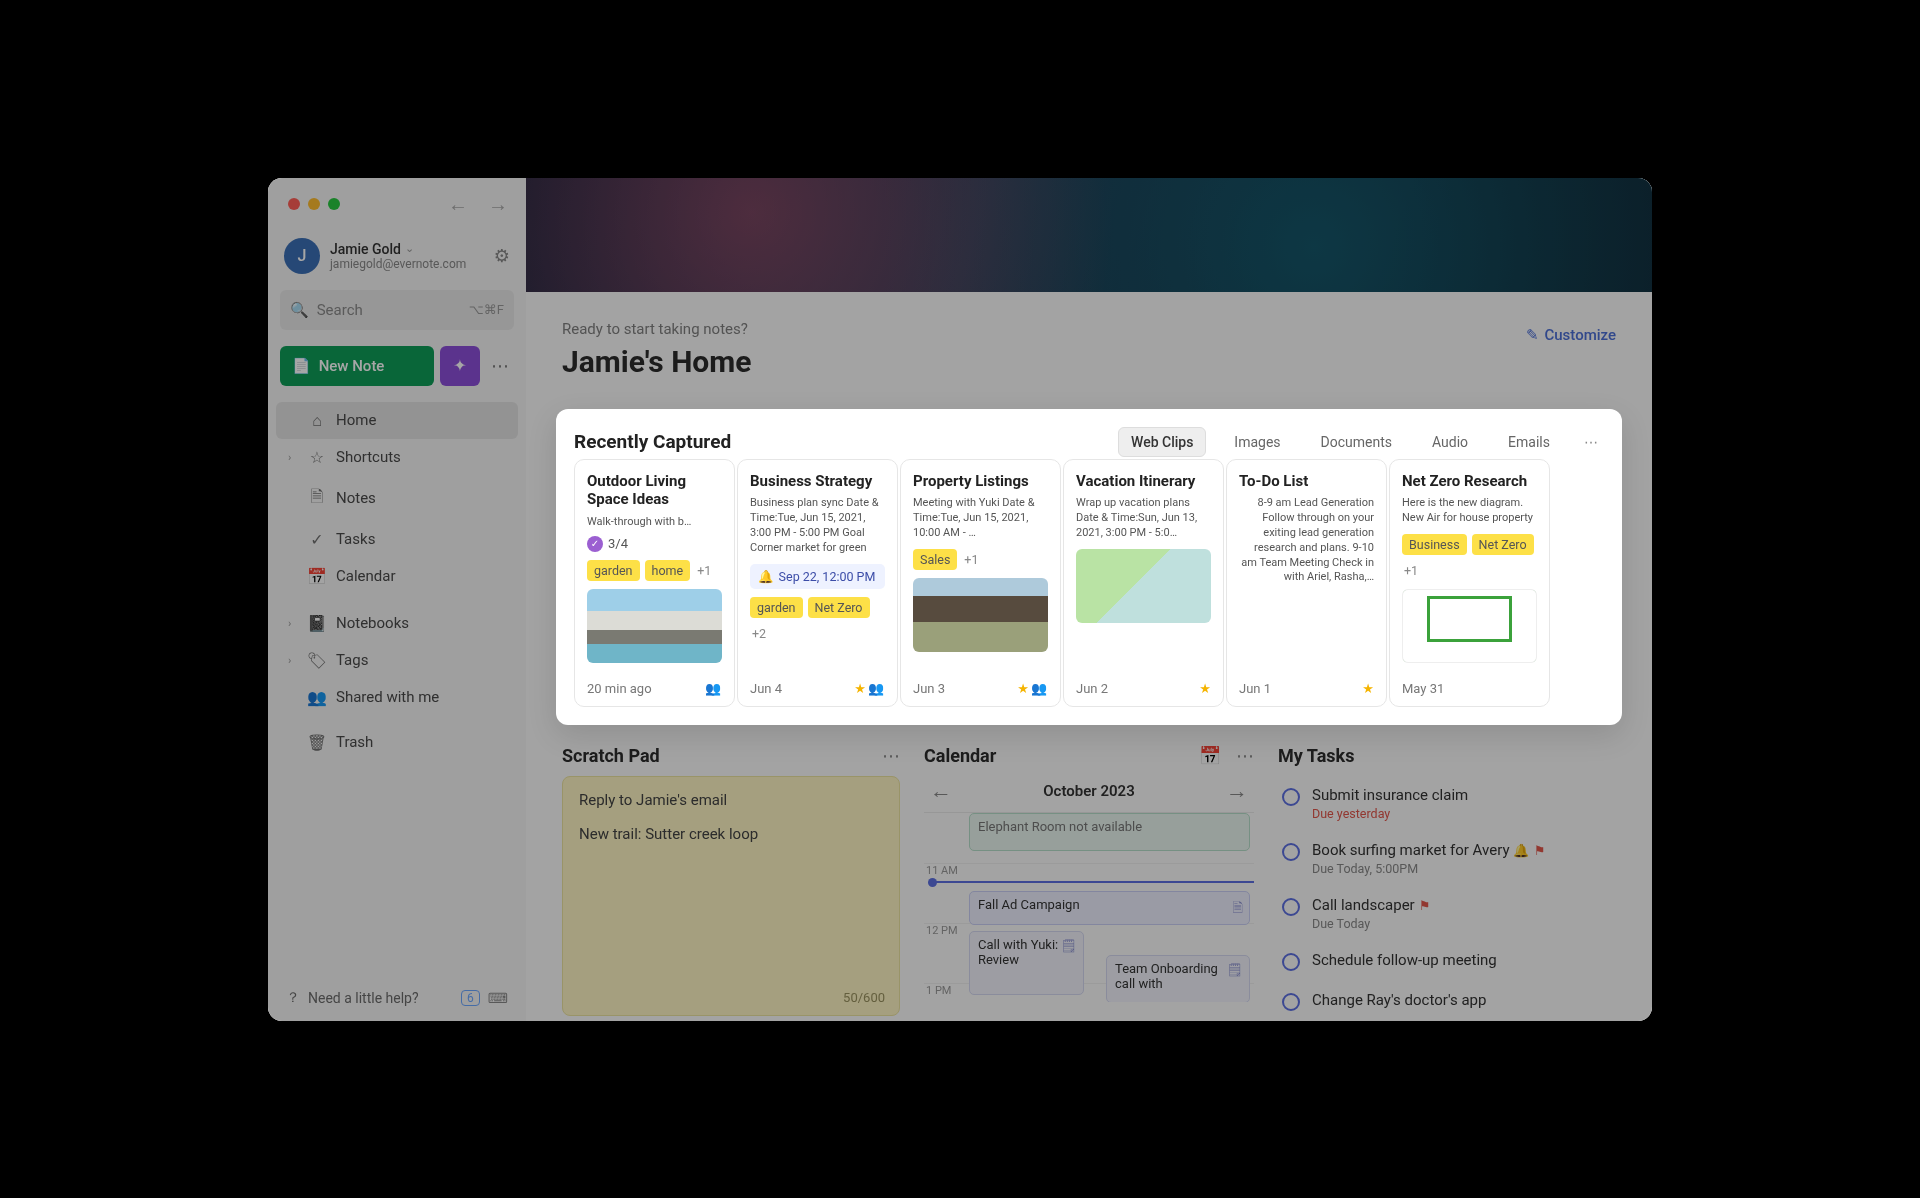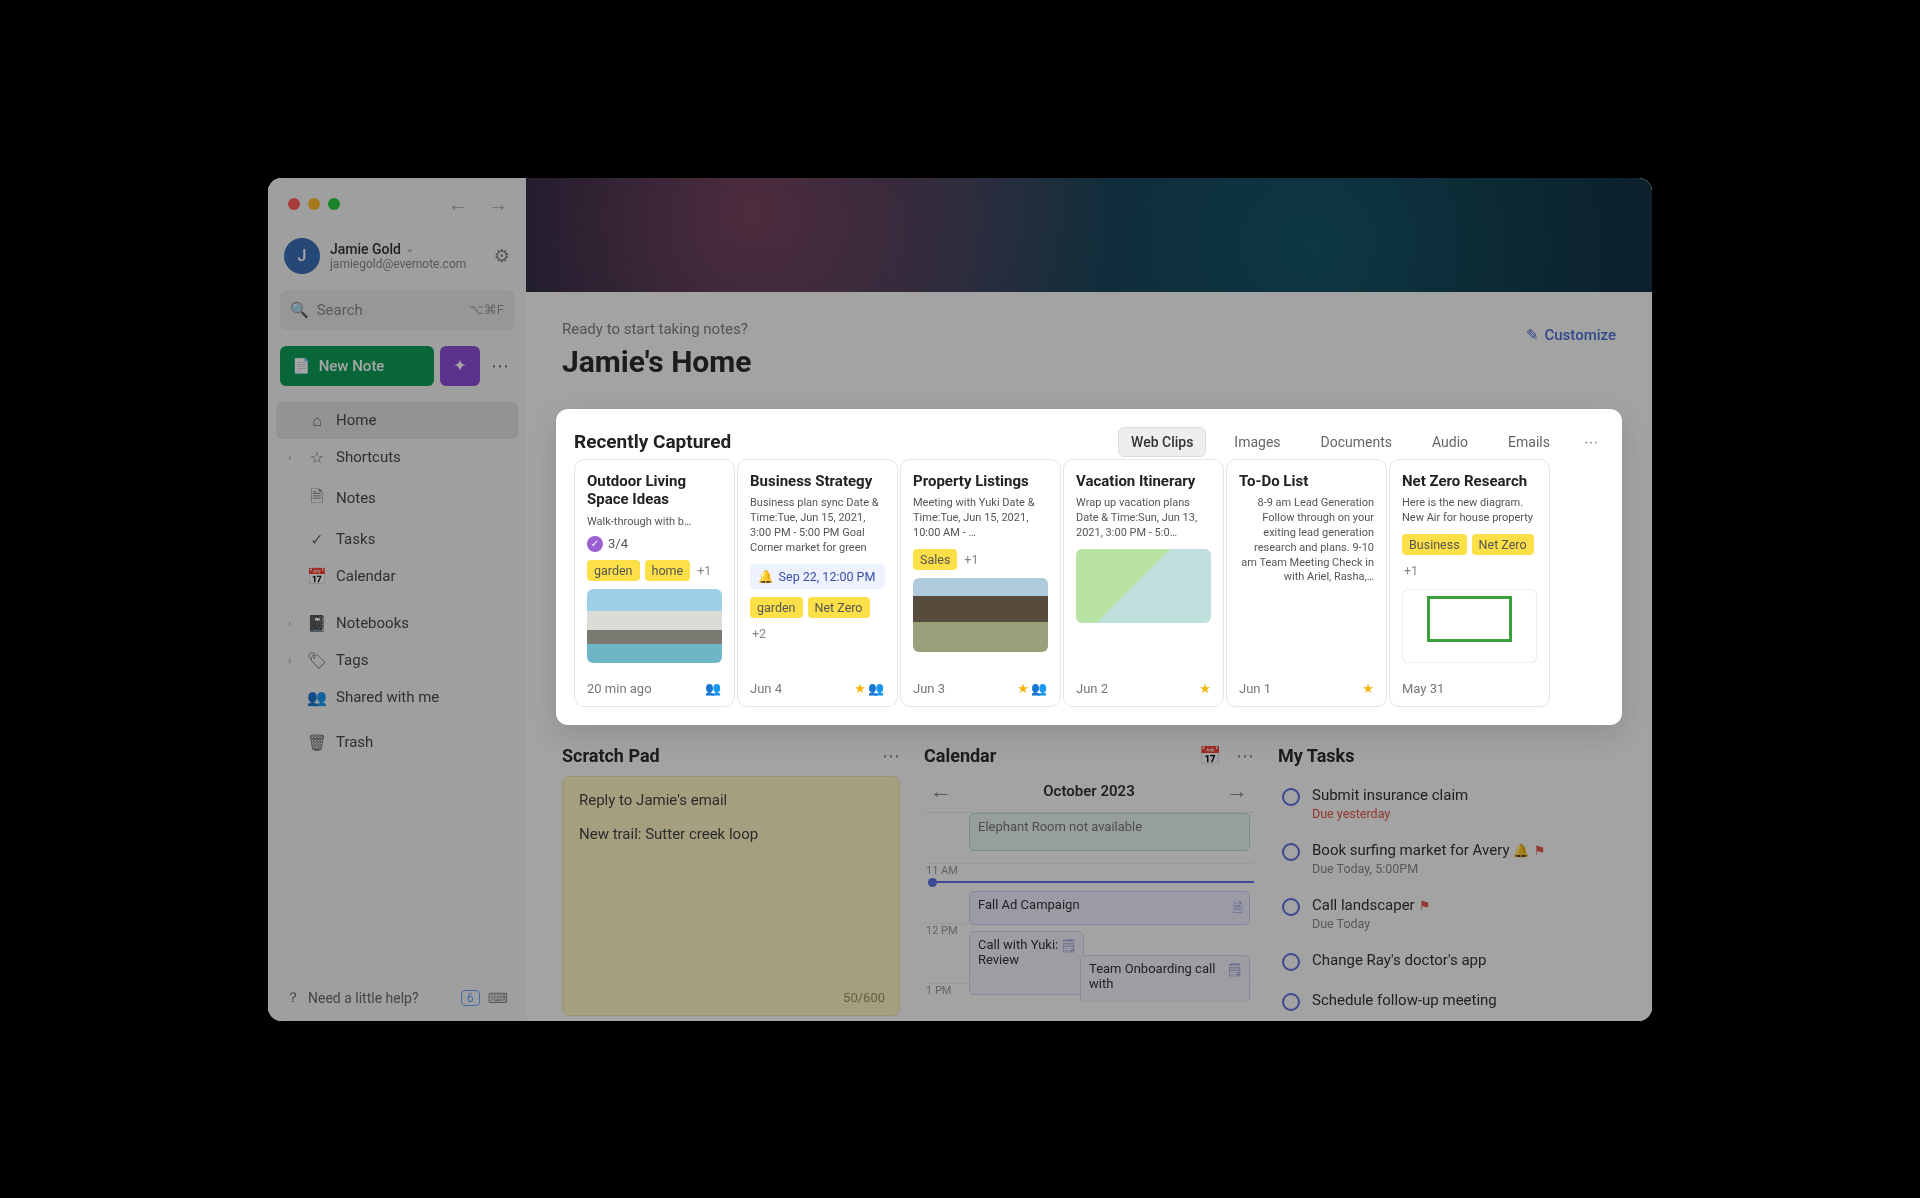--- a/index.html
+++ b/index.html
@@ -368,21 +368,21 @@
             <span class="arrow">→</span>
           </div>
           <div class="cal-grid">
             <div class="cal-hour" style="top:50px;"><span>11 AM</span></div>
             <div class="cal-hour" style="top:110px;"><span>12 PM</span></div>
             <div class="cal-hour" style="top:170px;"><span>1 PM</span></div>
             <div class="cal-event" style="left:45px;right:4px;top:0;height:38px;background:#e8f4ee;border-color:#b6dec9;color:#777;"><span>Elephant Room not available</span></div>
             <div class="cal-now" style="top:68px;"></div>
             <div class="cal-event" style="left:45px;right:4px;top:78px;height:34px;background:#edeffe;border-color:#c9cef5;"><span>Fall Ad Campaign</span><span style="position:absolute;right:6px;top:6px;color:#8a8fcf;">🗎</span></div>
             <div class="cal-event" style="left:45px;width:115px;top:118px;height:64px;background:#f1f2fb;border-color:#d4d7f0;"><span>Call with Yuki: Review</span><span style="position:absolute;right:6px;top:6px;color:#8a8fcf;">🗒</span></div>
-            <div class="cal-event" style="left:156px;right:4px;top:142px;height:48px;background:#f1f2fb;border-color:#d4d7f0;"><span>Team Onboarding call with</span><span style="position:absolute;right:6px;top:6px;color:#8a8fcf;">🗒</span></div>
+            <div class="cal-event" style="left:182px;right:4px;top:142px;height:48px;background:#f1f2fb;border-color:#d4d7f0;"><span>Team Onboarding call with</span><span style="position:absolute;right:6px;top:6px;color:#8a8fcf;">🗒</span></div>
           </div>
         </div>
 
         <div class="widget">
           <div class="w-title-row">
             <div class="w-title">My Tasks</div>
           </div>
           <div>
             <div class="task-item">
               <div class="ring"></div>
@@ -401,27 +401,27 @@
             <div class="task-item">
               <div class="ring"></div>
               <div>
                 <div class="tt"><span>Call landscaper</span><span class="flag">⚑</span></div>
                 <div class="due">Due Today</div>
               </div>
             </div>
             <div class="task-item">
               <div class="ring"></div>
               <div>
-                  <div class="tt">Change Ray's doctor's app</div>
+                  <div class="tt">Schedule follow-up meeting</div>
                 </div>
             </div>
             <div class="task-item">
               <div class="ring"></div>
               <div>
-                  <div class="tt">Schedule follow-up meeting</div>
+                  <div class="tt">Change Ray's doctor's app</div>
                 </div>
             </div>
           </div>
         </div>
       </div>
 
     </div>
 
     <div class="overlay"></div>
   </div>

